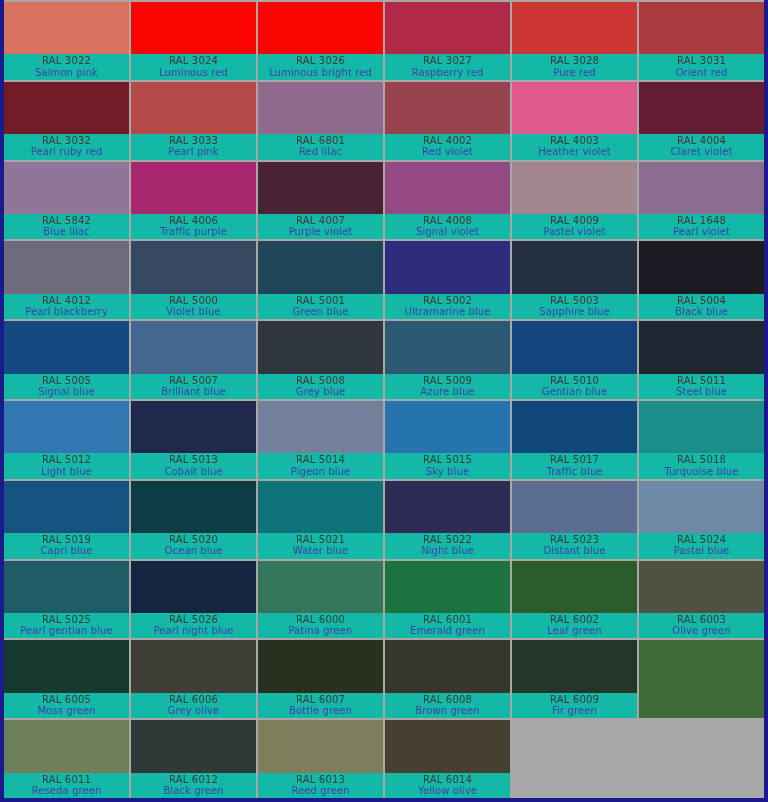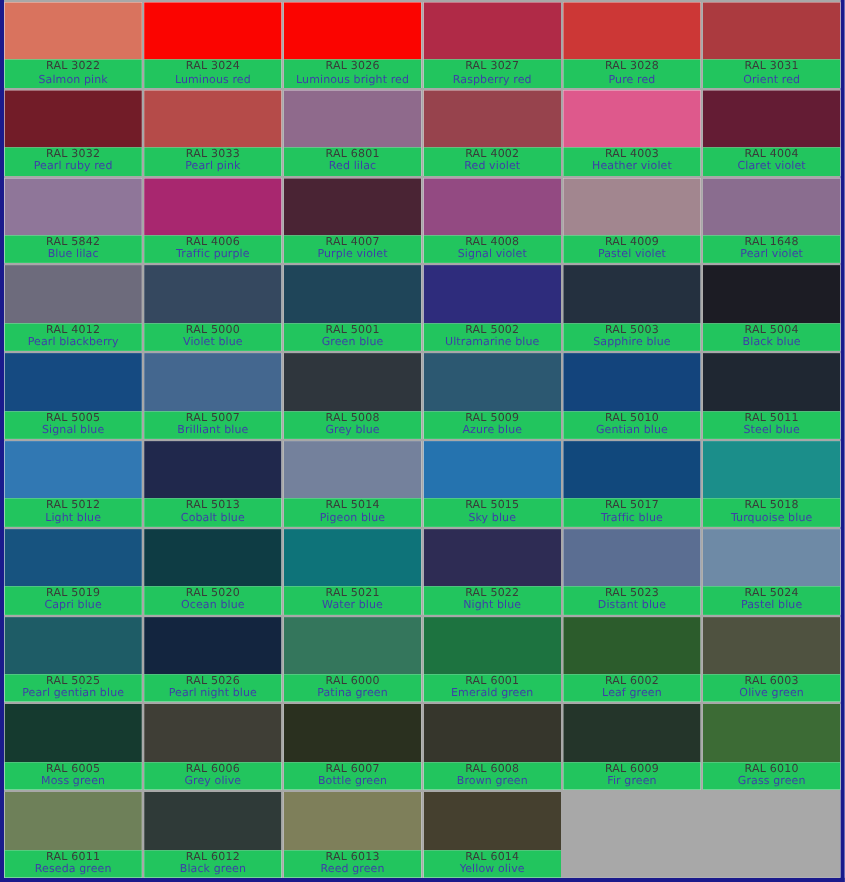--- a/index.html
+++ b/index.html
@@ -38,21 +38,21 @@
     overflow:hidden;
     min-width:0;
   }
   .swatch-color {
     flex:1 1 auto;
     width:100%;
     min-height:0;
   }
   .swatch-label {
     flex:0 0 auto;
-    background:#22c55e;
+    background:#14b8a6;
     text-align:center;
     padding:1px 0 2px 0;
     line-height:1.12;
     white-space:nowrap;
     overflow:hidden;
   }
   .ral-code {
     display:block;
     font-size:10px;
     color:#3a3a3a;
@@ -436,24 +436,20 @@
       </div>
       <div class="swatch-cell">
         <div class="swatch-color" style="background: rgb(36, 53, 42);"></div>
         <div class="swatch-label">
           <span class="ral-code">RAL 6009</span>
           <span class="ral-name">Fir green</span>
         </div>
       </div>
       <div class="swatch-cell">
         <div class="swatch-color" style="background: rgb(60, 107, 53);"></div>
-        <div class="swatch-label">
-          <span class="ral-code">RAL 6010</span>
-          <span class="ral-name">Grass green</span>
-        </div>
       </div>
       <div class="swatch-cell">
         <div class="swatch-color" style="background: rgb(110, 128, 89);"></div>
         <div class="swatch-label">
           <span class="ral-code">RAL 6011</span>
           <span class="ral-name">Reseda green</span>
         </div>
       </div>
       <div class="swatch-cell">
         <div class="swatch-color" style="background: rgb(47, 58, 56);"></div>

